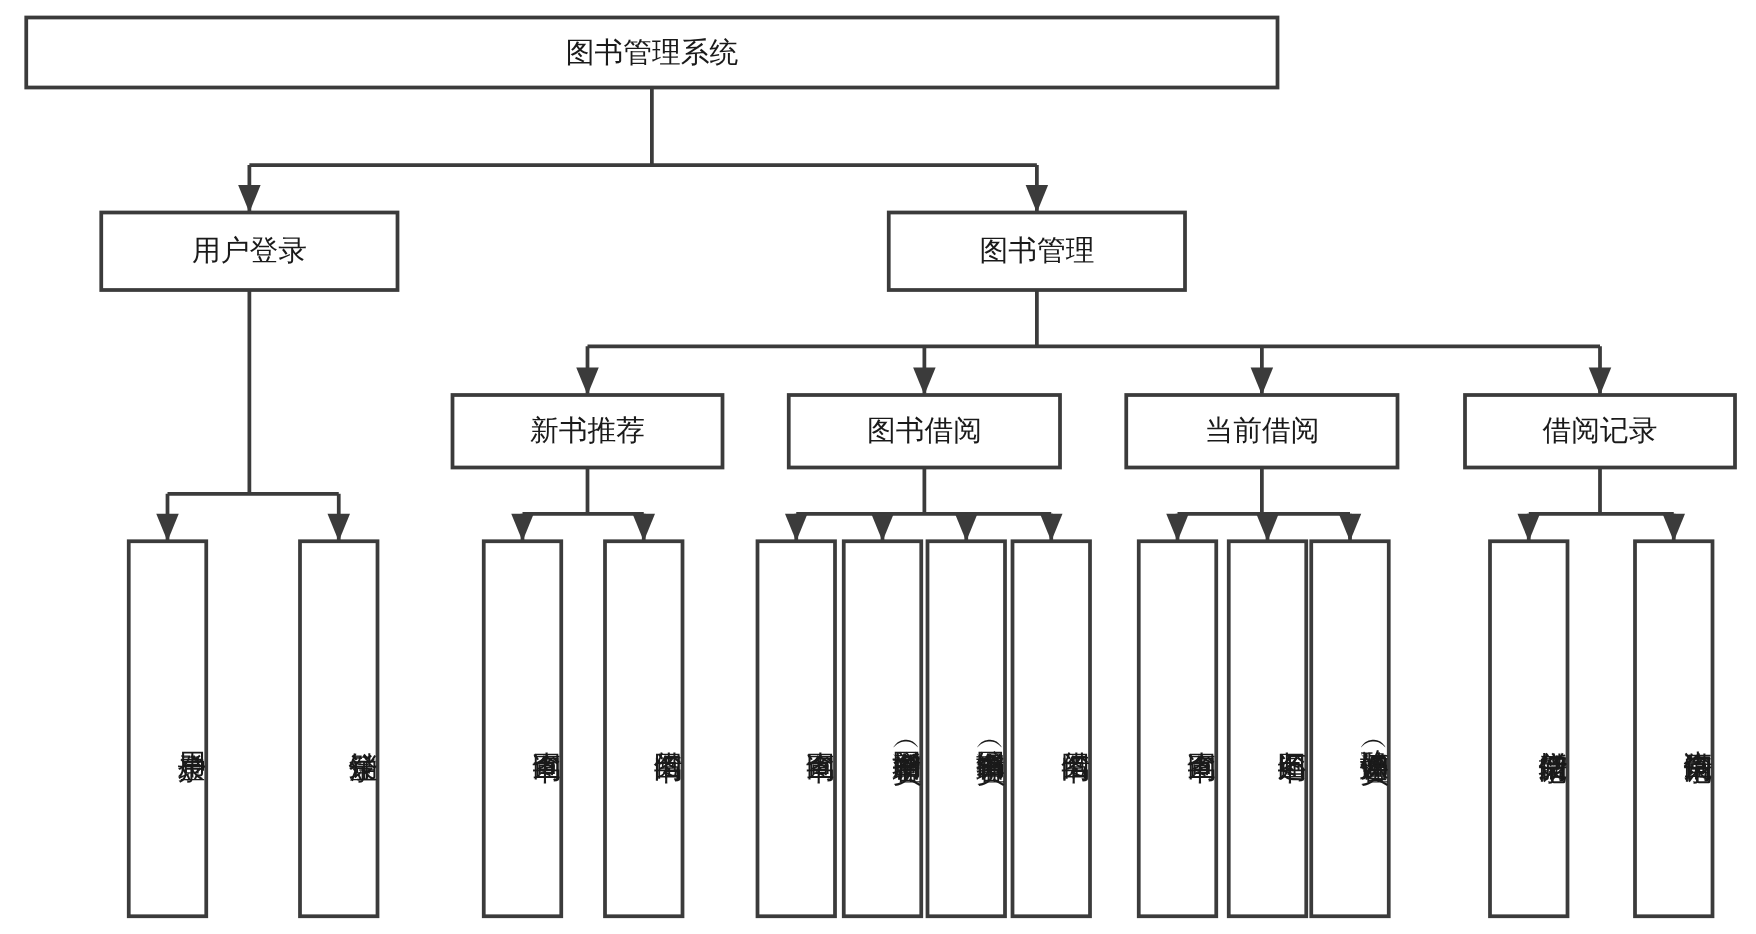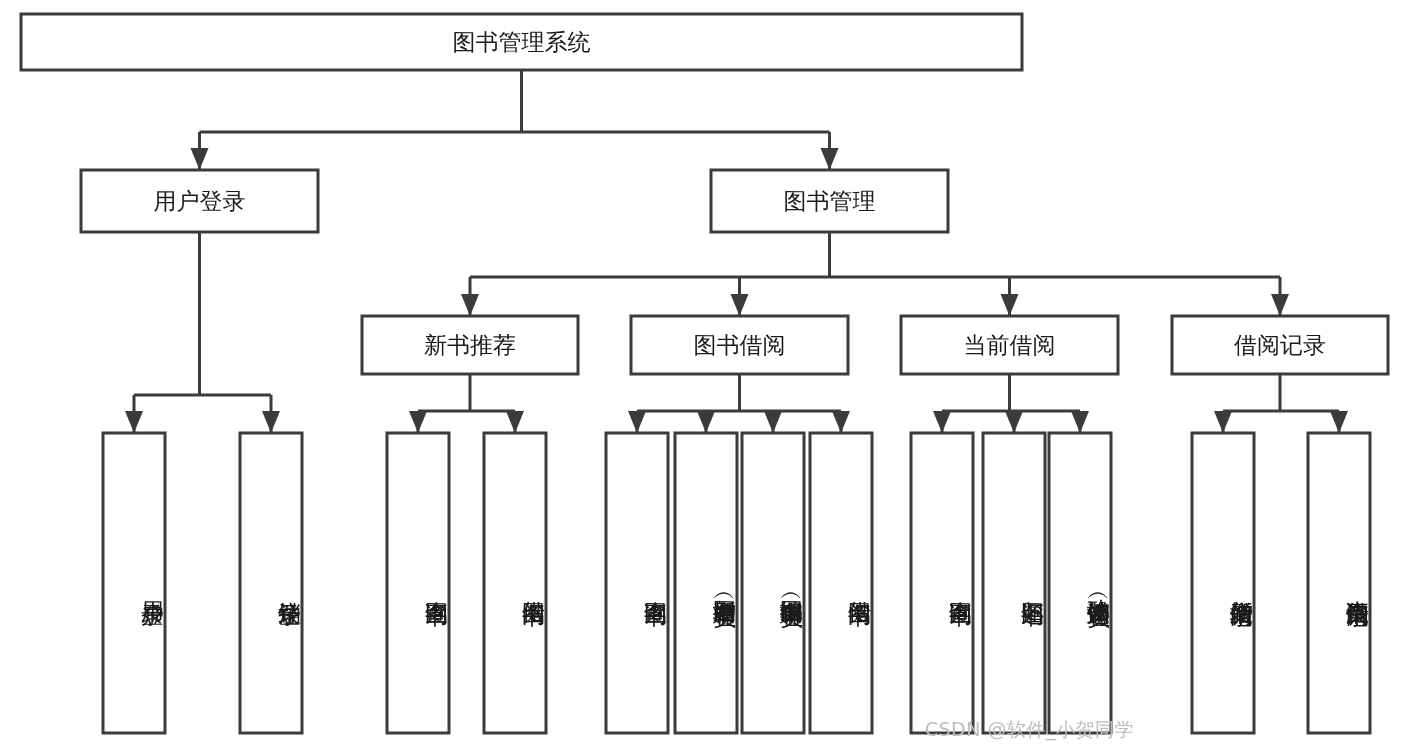--- a/index.html
+++ b/index.html
@@ -145,14 +145,13 @@
       <div class="leaf-label-wrap" style="left: 675px; top: 447px; width: 62px; height: 276px;">新增图书（管理员）</div>
       <div class="leaf-label-wrap" style="left: 742px; top: 447px; width: 62px; height: 276px;">编辑图书（管理员）</div>
       <div class="leaf-label-wrap" style="left: 810px; top: 447px; width: 62px; height: 276px;">借阅图书</div>
       <div class="leaf-label-wrap" style="left: 911px; top: 447px; width: 62px; height: 276px;">查询图书</div>
       <div class="leaf-label-wrap" style="left: 983px; top: 447px; width: 62px; height: 276px;">归还图书</div>
       <div class="leaf-label-wrap" style="left: 1049px; top: 447px; width: 62px; height: 276px;">确认归还（管理员）</div>
       <div class="leaf-label-wrap" style="left: 1192px; top: 447px; width: 62px; height: 276px;">新增借阅记录</div>
       <div class="leaf-label-wrap" style="left: 1308px; top: 447px; width: 62px; height: 276px;">查询借阅记录</div>
     </div>
 
-  <div class="watermark">CSDN @软件_小贺同学</div>
 </div>
 
 </body></html>

